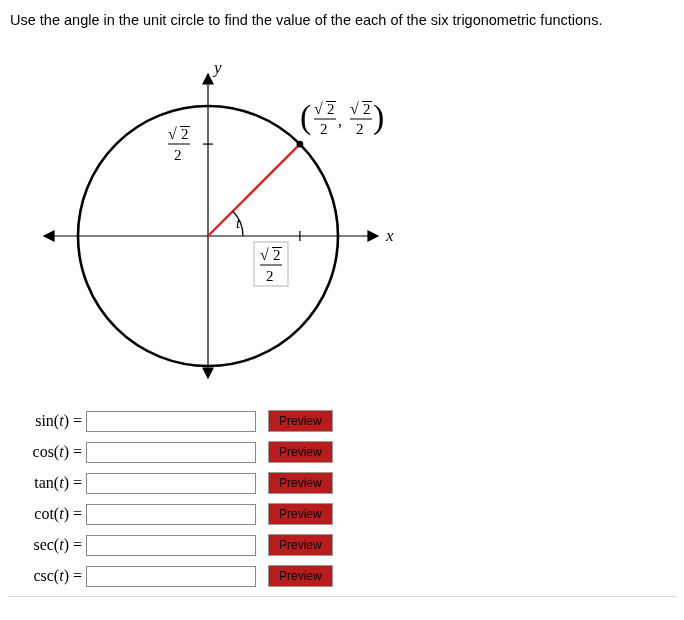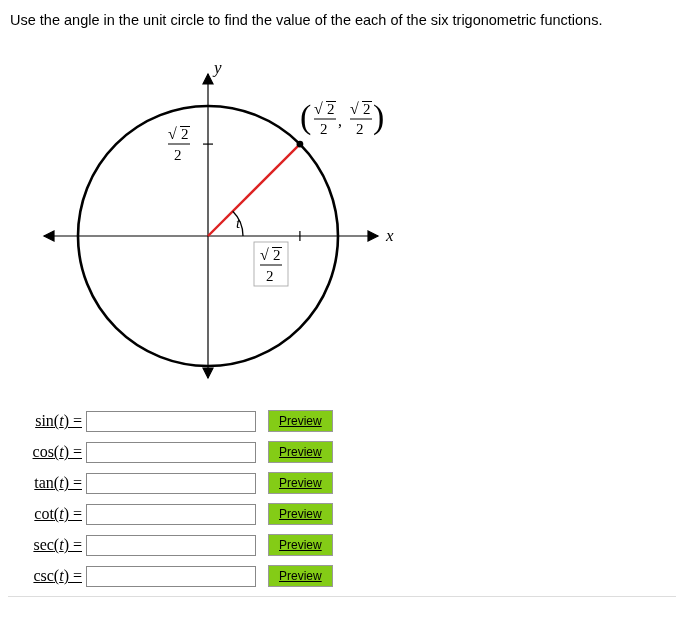--- a/index.html
+++ b/index.html
@@ -15,21 +15,20 @@
       font-family: Arial, Helvetica, sans-serif;
       font-size: 14.5px;
       margin-bottom: 28px;
       padding: 0 2px;
     }
     .diagram-wrap {
       margin: 4px 0 18px 30px;
     }
     .answers {
       margin-top: 20px;
-      text-decoration: underline;
     }
     .row {
       display: flex;
       align-items: center;
       margin-bottom: 9px;
     }
     .label {
       font-family: 'Times New Roman', serif;
       font-size: 16px;
       width: 74px;
@@ -39,21 +38,21 @@
       width: 170px;
       height: 21px;
       border: 1px solid #888;
       font-size: 13px;
       padding: 1px 3px;
       margin-left: 4px;
     }
     .preview-btn {
       font-family: Arial, Helvetica, sans-serif;
       font-size: 12px;
-      background: #84cc16;
+      background: #b91c1c;
       border: 1px solid #999;
       padding: 3px 10px;
       margin-left: 12px;
       cursor: pointer;
     }
     .divider {
       border-top: 1px solid #ddd;
       margin-top: 4px;
     }
     svg text { font-family: 'Times New Roman', serif; }

